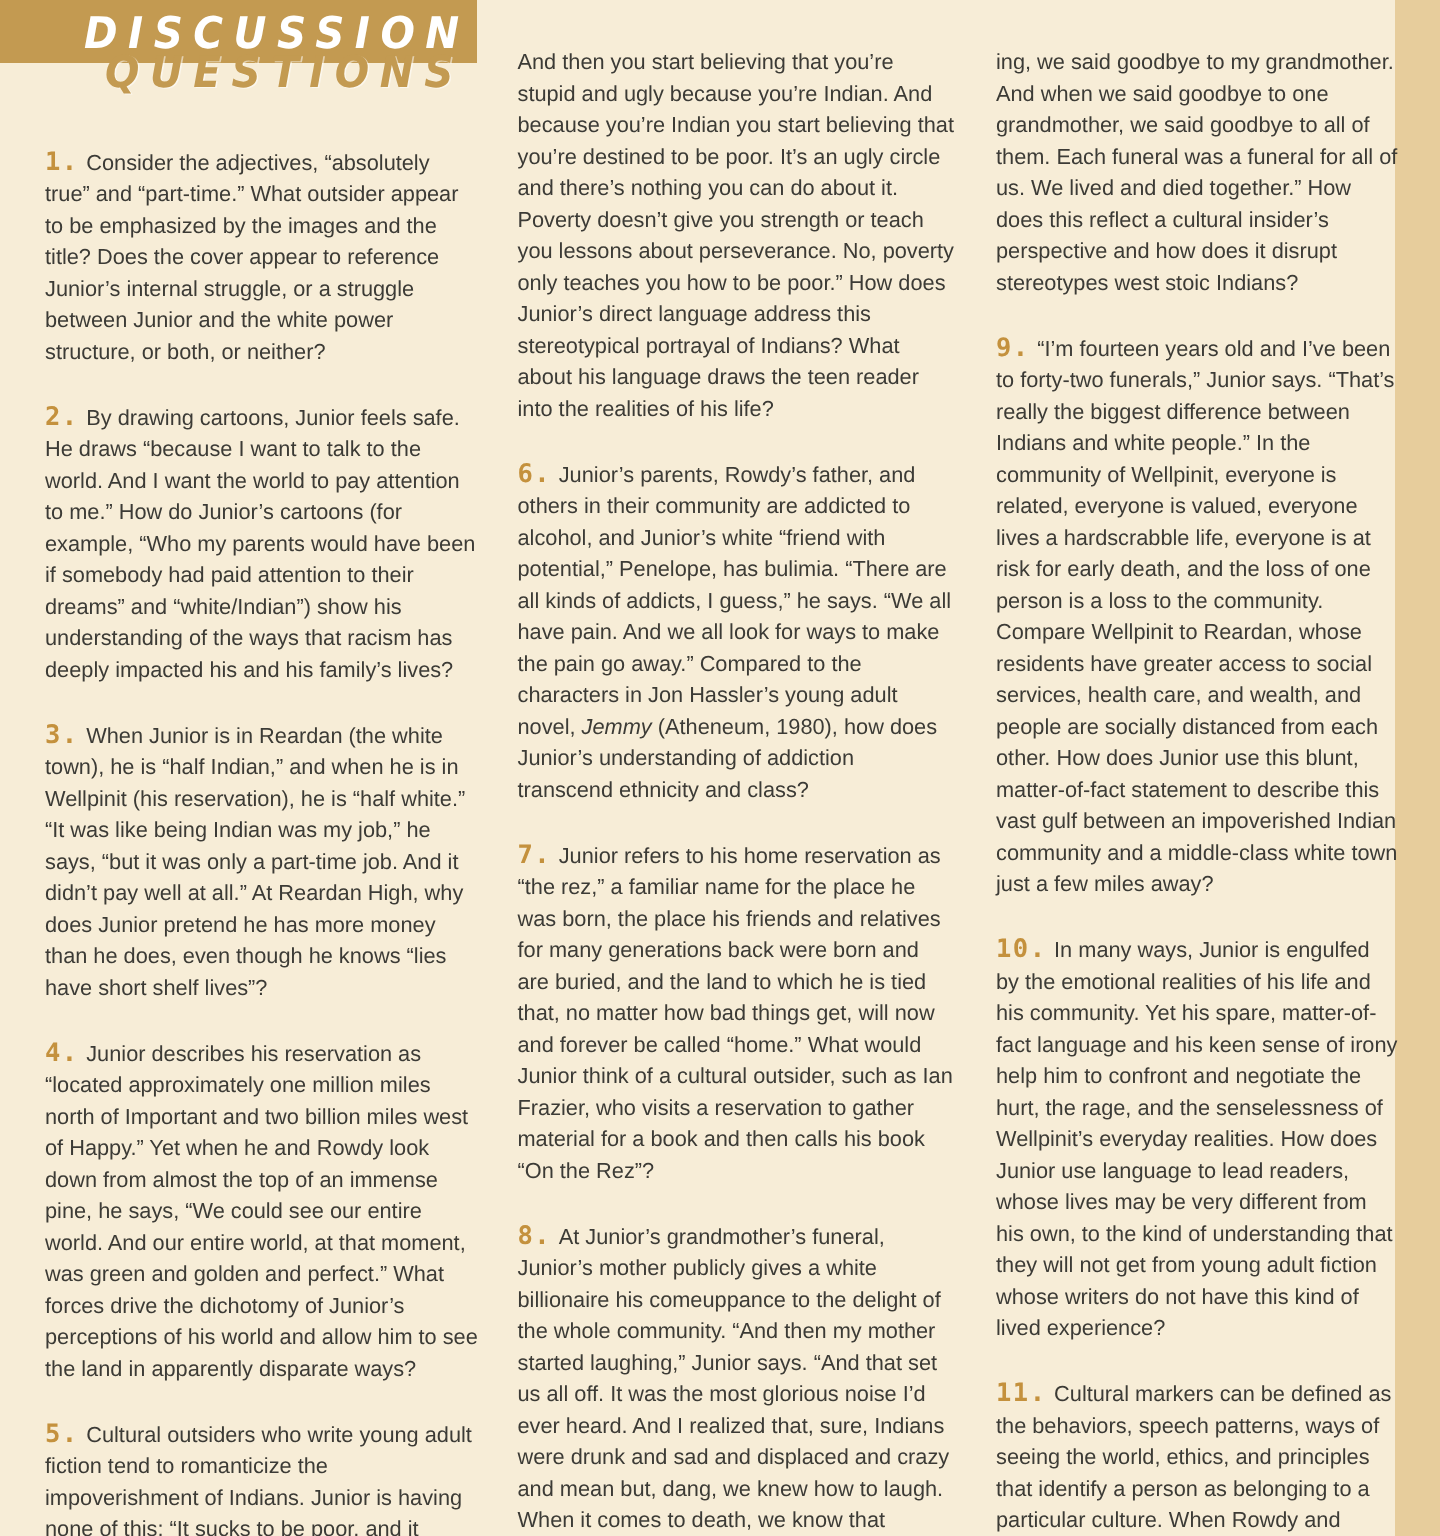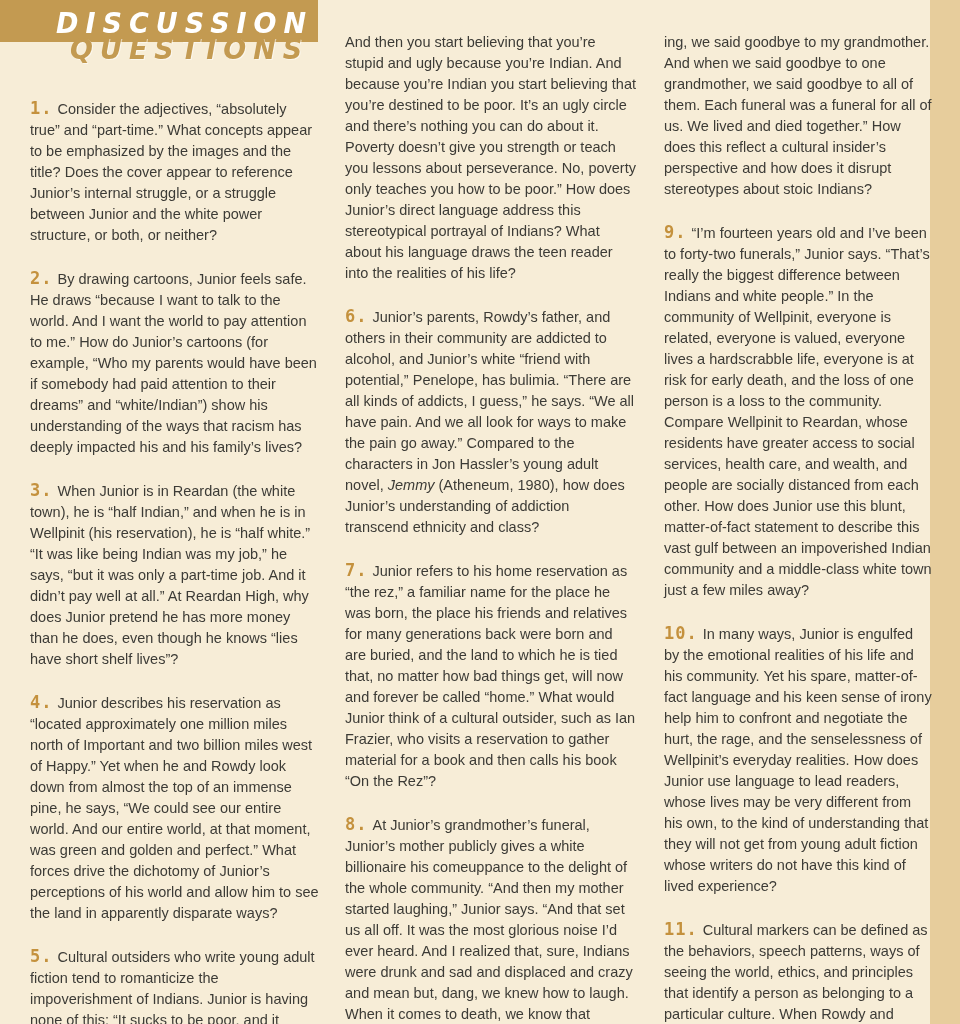--- a/index.html
+++ b/index.html
@@ -50,32 +50,32 @@
 </style>
 </head>
 <body>
 
 <div class="side-strip"></div>
 <div class="header-band"></div>
 <div class="hdr hdr-line1">DISCUSSION</div>
 <div class="hdr hdr-line2">QUESTIONS</div>
 
 <div class="col col1">
-  <p class="q"><span class="num">1.</span><span>Consider the adjectives, “absolutely true” and “part-time.” What concepts appear to be emphasized by the images and the title? Does the cover appear to reference Junior’s internal struggle, or a struggle between Junior and the white power structure, or both, or neither?</span></p>
+  <p class="q"><span class="num">1.</span><span>Consider the adjectives, “absolutely true” and “part-time.” What outsider appear to be emphasized by the images and the title? Does the cover appear to reference Junior’s internal struggle, or a struggle between Junior and the white power structure, or both, or neither?</span></p>
   <p class="q"><span class="num">2.</span><span>By drawing cartoons, Junior feels safe. He draws “because I want to talk to the world. And I want the world to pay attention to me.” How do Junior’s cartoons (for example, “Who my parents would have been if somebody had paid attention to their dreams” and “white/Indian”) show his understanding of the ways that racism has deeply impacted his and his family’s lives?</span></p>
   <p class="q"><span class="num">3.</span><span>When Junior is in Reardan (the white town), he is “half Indian,” and when he is in Wellpinit (his reservation), he is “half white.” “It was like being Indian was my job,” he says, “but it was only a part-time job. And it didn’t pay well at all.” At Reardan High, why does Junior pretend he has more money than he does, even though he knows “lies have short shelf lives”?</span></p>
   <p class="q"><span class="num">4.</span><span>Junior describes his reservation as “located approximately one million miles north of Important and two billion miles west of Happy.” Yet when he and Rowdy look down from almost the top of an immense pine, he says, “We could see our entire world. And our entire world, at that moment, was green and golden and perfect.” What forces drive the dichotomy of Junior’s perceptions of his world and allow him to see the land in apparently disparate ways?</span></p>
   <p class="q"><span class="num">5.</span><span>Cultural outsiders who write young adult fiction tend to romanticize the impoverishment of Indians. Junior is having none of this: “It sucks to be poor, and it sucks to feel that you somehow deserve to be poor. You start believing that you’re poor because you’re stupid and ugly.</span></p>
 </div>
 
 <div class="col col2">
   <p class="q"><span>And then you start believing that you’re stupid and ugly because you’re Indian. And because you’re Indian you start believing that you’re destined to be poor. It’s an ugly circle and there’s nothing you can do about it. Poverty doesn’t give you strength or teach you lessons about perseverance. No, poverty only teaches you how to be poor.” How does Junior’s direct language address this stereotypical portrayal of Indians? What about his language draws the teen reader into the realities of his life?</span></p>
   <p class="q"><span class="num">6.</span><span>Junior’s parents, Rowdy’s father, and others in their community are addicted to alcohol, and Junior’s white “friend with potential,” Penelope, has bulimia. “There are all kinds of addicts, I guess,” he says. “We all have pain. And we all look for ways to make the pain go away.” Compared to the characters in Jon Hassler’s young adult novel, </span><i>Jemmy</i><span> (Atheneum, 1980), how does Junior’s understanding of addiction transcend ethnicity and class?</span></p>
   <p class="q"><span class="num">7.</span><span>Junior refers to his home reservation as “the rez,” a familiar name for the place he was born, the place his friends and relatives for many generations back were born and are buried, and the land to which he is tied that, no matter how bad things get, will now and forever be called “home.” What would Junior think of a cultural outsider, such as Ian Frazier, who visits a reservation to gather material for a book and then calls his book “On the Rez”?</span></p>
   <p class="q"><span class="num">8.</span><span>At Junior’s grandmother’s funeral, Junior’s mother publicly gives a white billionaire his comeuppance to the delight of the whole community. “And then my mother started laughing,” Junior says. “And that set us all off. It was the most glorious noise I’d ever heard. And I realized that, sure, Indians were drunk and sad and displaced and crazy and mean but, dang, we knew how to laugh. When it comes to death, we know that laughter and tears are pretty much the same thing. And so, laughing and cry-</span></p>
 </div>
 
 <div class="col col3">
-  <p class="q"><span>ing, we said goodbye to my grandmother. And when we said goodbye to one grandmother, we said goodbye to all of them. Each funeral was a funeral for all of us. We lived and died together.” How does this reflect a cultural insider’s perspective and how does it disrupt stereotypes about stoic Indians?</span></p>
+  <p class="q"><span>ing, we said goodbye to my grandmother. And when we said goodbye to one grandmother, we said goodbye to all of them. Each funeral was a funeral for all of us. We lived and died together.” How does this reflect a cultural insider’s perspective and how does it disrupt stereotypes west stoic Indians?</span></p>
   <p class="q"><span class="num">9.</span><span>“I’m fourteen years old and I’ve been to forty-two funerals,” Junior says. “That’s really the biggest difference between Indians and white people.” In the community of Wellpinit, everyone is related, everyone is valued, everyone lives a hardscrabble life, everyone is at risk for early death, and the loss of one person is a loss to the community. Compare Wellpinit to Reardan, whose residents have greater access to social services, health care, and wealth, and people are socially distanced from each other. How does Junior use this blunt, matter-of-fact statement to describe this vast gulf between an impoverished Indian community and a middle-class white town just a few miles away?</span></p>
   <p class="q"><span class="num">10.</span><span>In many ways, Junior is engulfed by the emotional realities of his life and his community. Yet his spare, matter-of-fact language and his keen sense of irony help him to confront and negotiate the hurt, the rage, and the senselessness of Wellpinit’s everyday realities. How does Junior use language to lead readers, whose lives may be very different from his own, to the kind of understanding that they will not get from young adult fiction whose writers do not have this kind of lived experience?</span></p>
   <p class="q"><span class="num">11.</span><span>Cultural markers can be defined as the behaviors, speech patterns, ways of seeing the world, ethics, and principles that identify a person as belonging to a particular culture. When Rowdy and Junior play one-on-one at the end of the book—and they don’t keep score—how is their friendship solidified by their deep knowing of who they are and what they come from?</span></p>
 </div>
 
 </body></html>

